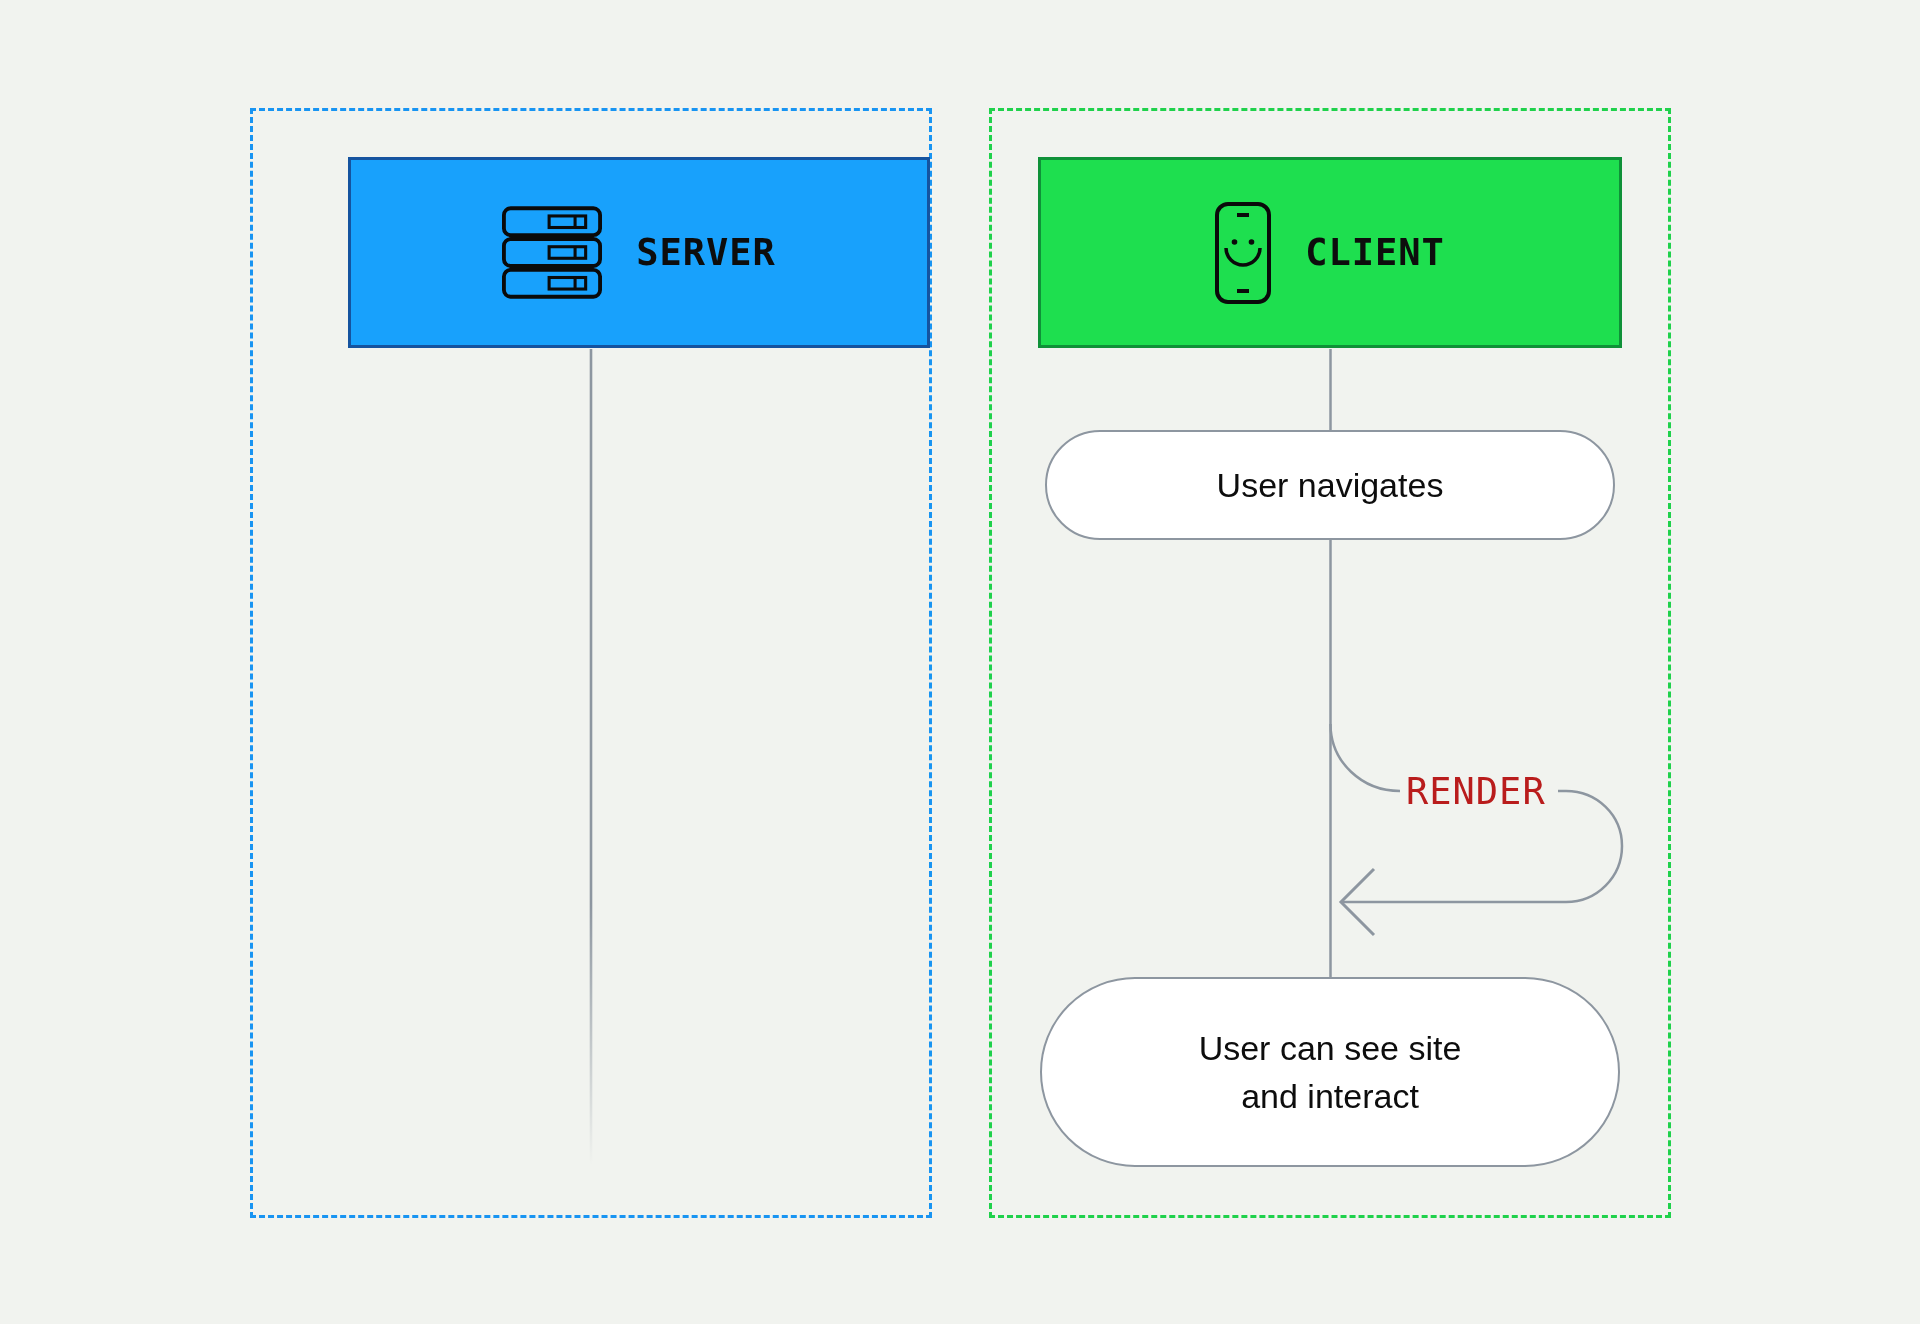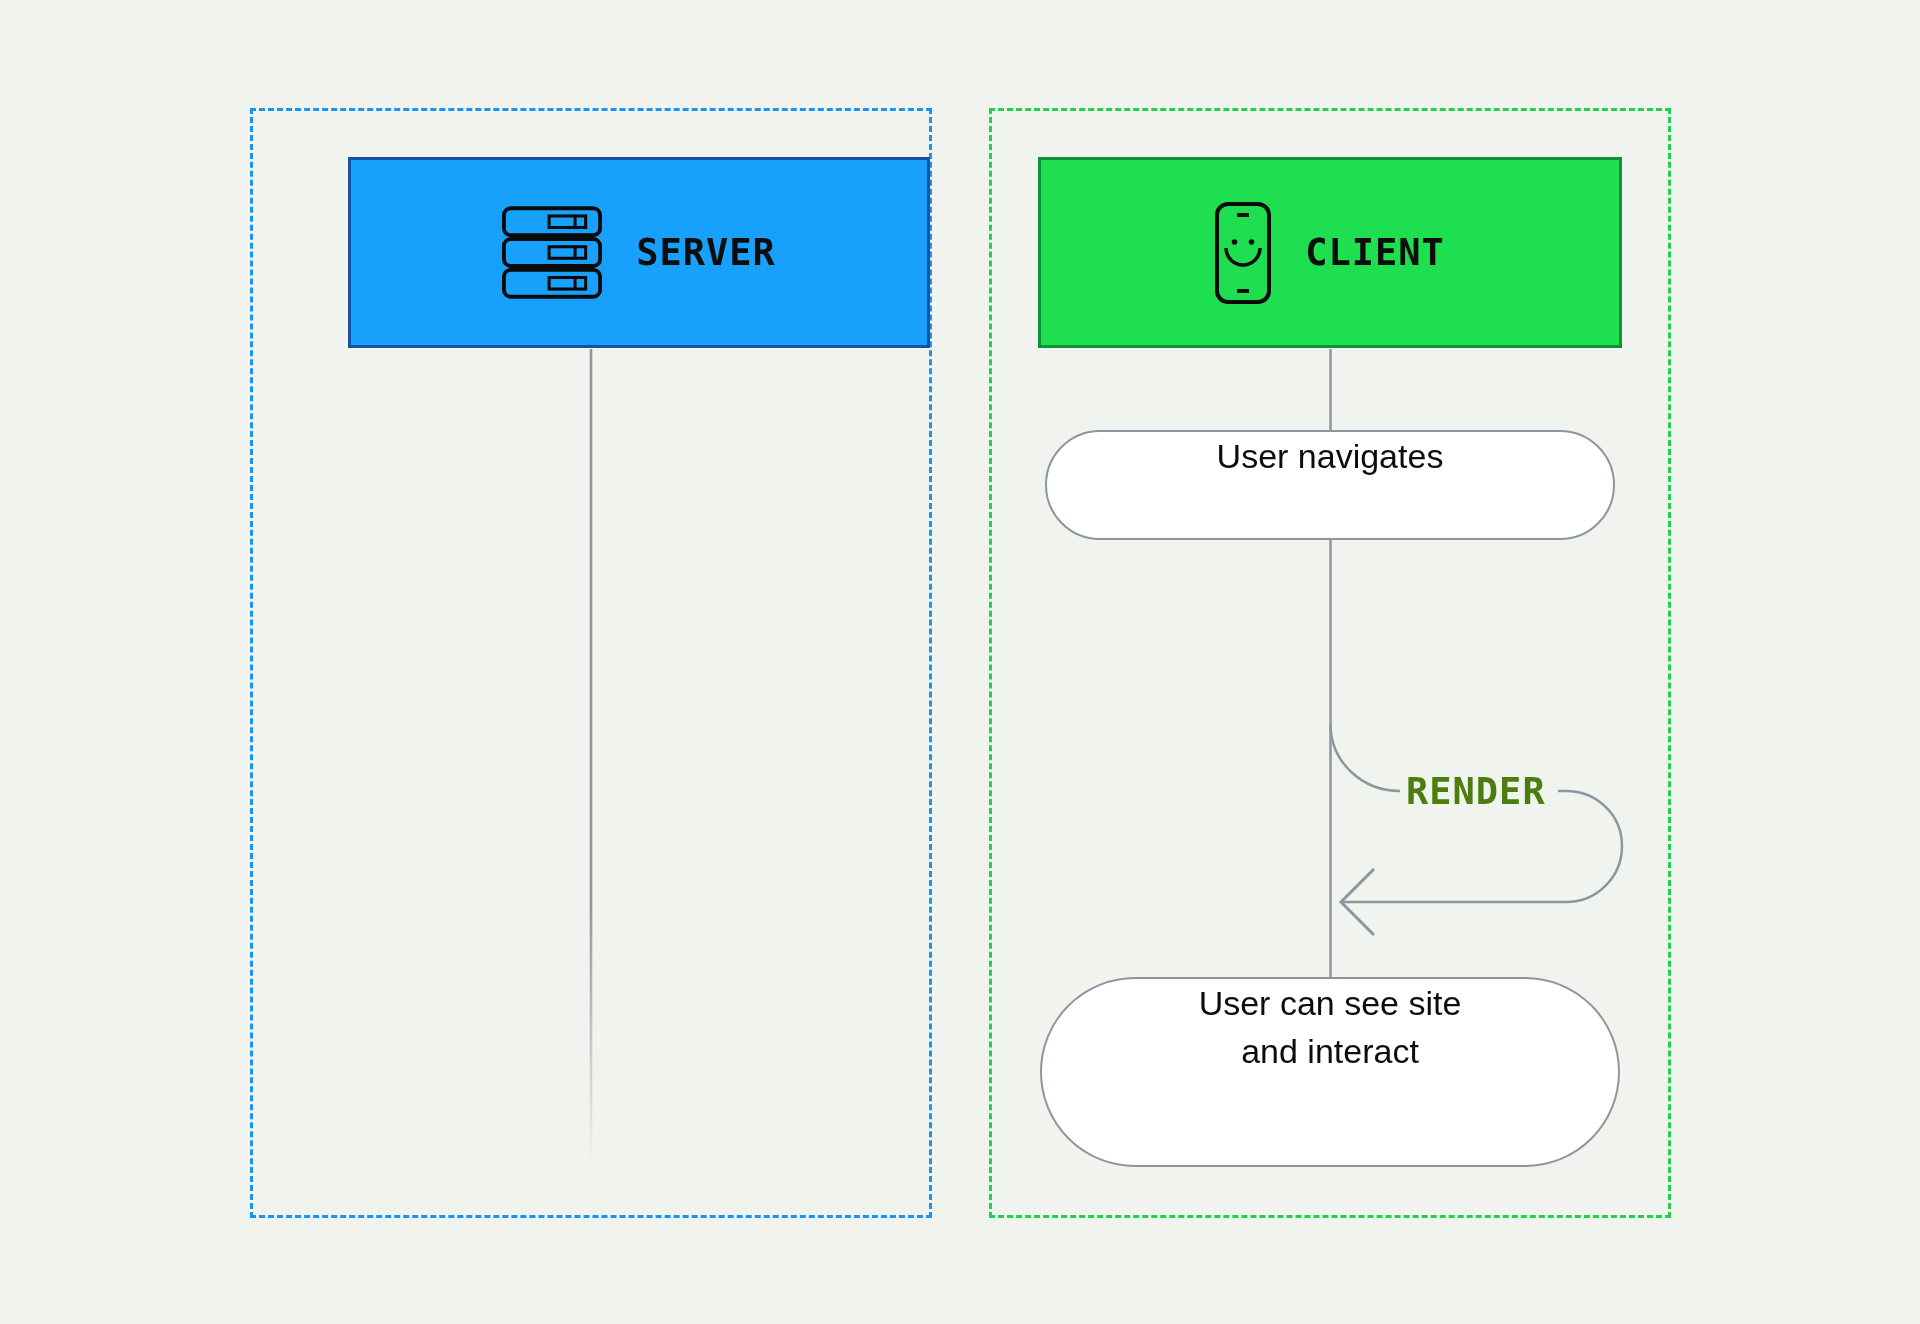--- a/index.html
+++ b/index.html
@@ -13,29 +13,29 @@
   #connector-svg{position:absolute;left:0;top:0;z-index:1;}
 
   .header-box{position:absolute;top:157px;height:191px;box-sizing:border-box;
     display:flex;align-items:center;justify-content:center;gap:34px;z-index:2;}
   .header-box.server{left:300px;width:582px;background:#18a1fc;border:3px solid #15539f;margin-left:48px;}
   .header-box.client{left:1038px;width:584px;background:#1edf4f;border:3px solid #0f9138;text-align:right;}
   .header-label{font-family:"DejaVu Sans Mono",monospace;font-size:37px;font-weight:700;
     letter-spacing:1px;color:#0d0d0d;}
 
   .pill{position:absolute;background:#ffffff;border:2.5px solid #8d96a0;border-radius:999px;
-    box-sizing:border-box;display:flex;flex-direction:column;align-items:center;justify-content:flex-start;
+    box-sizing:border-box;display:flex;flex-direction:column;align-items:center;justify-content:center;
     font-size:34px;color:#0d0d0d;z-index:2;line-height:48px;}
   .pill.step-1{left:1045px;top:430px;width:570px;height:110px;}
   .pill.step-2{left:1045px;top:612px;width:570px;height:110px;}
   .pill.step-3{left:1040px;top:977px;width:580px;height:190px;}
 
   .loop-label{position:absolute;left:1406px;top:769px;width:150px;height:44px;z-index:2;
-    font-family:"DejaVu Sans Mono",monospace;font-size:37px;font-weight:700;letter-spacing:1px;
-    color:#4d7c0f;display:flex;align-items:center;}
+    font-family:"DejaVu Sans Mono",monospace;font-size:37px;font-weight:400;letter-spacing:1px;
+    color:#b91c1c;display:flex;align-items:center;}
 </style>
 </head>
 <body>
 
 <div id="canvas">
 
   <div class="dashed-rect blue" style="border-color: rgb(24, 148, 242);"></div>
   <div class="dashed-rect green" style="border-color: rgb(31, 209, 75);"></div>
 
   <svg id="connector-svg" width="1920" height="1324" viewBox="0 0 1920 1324">

